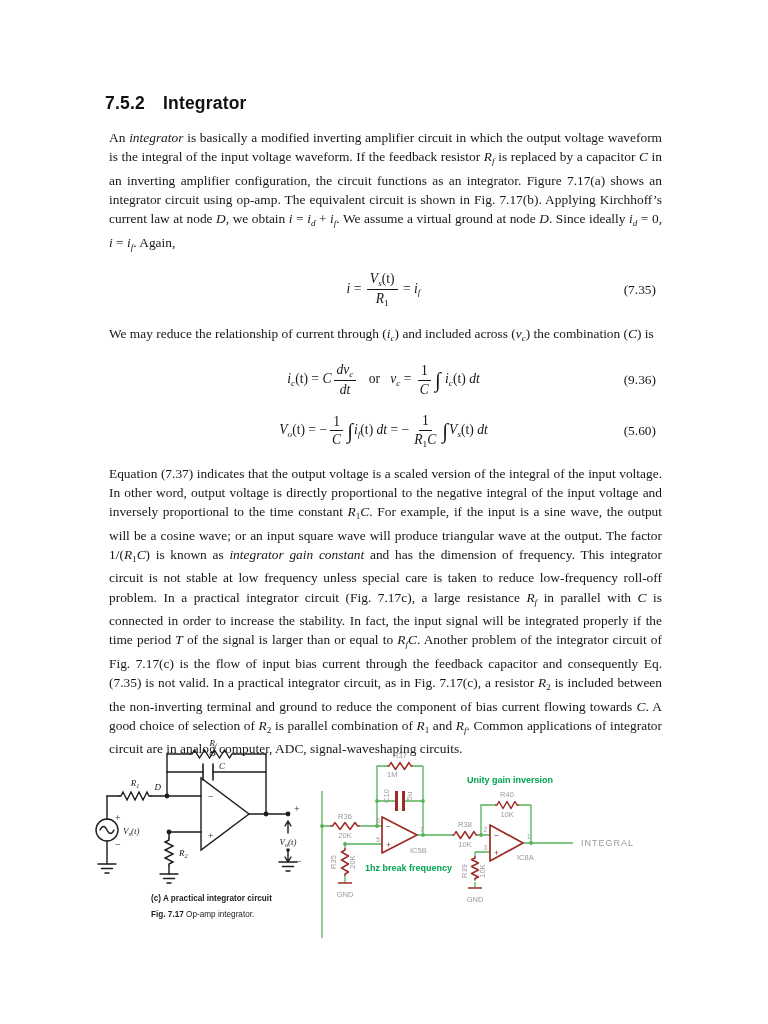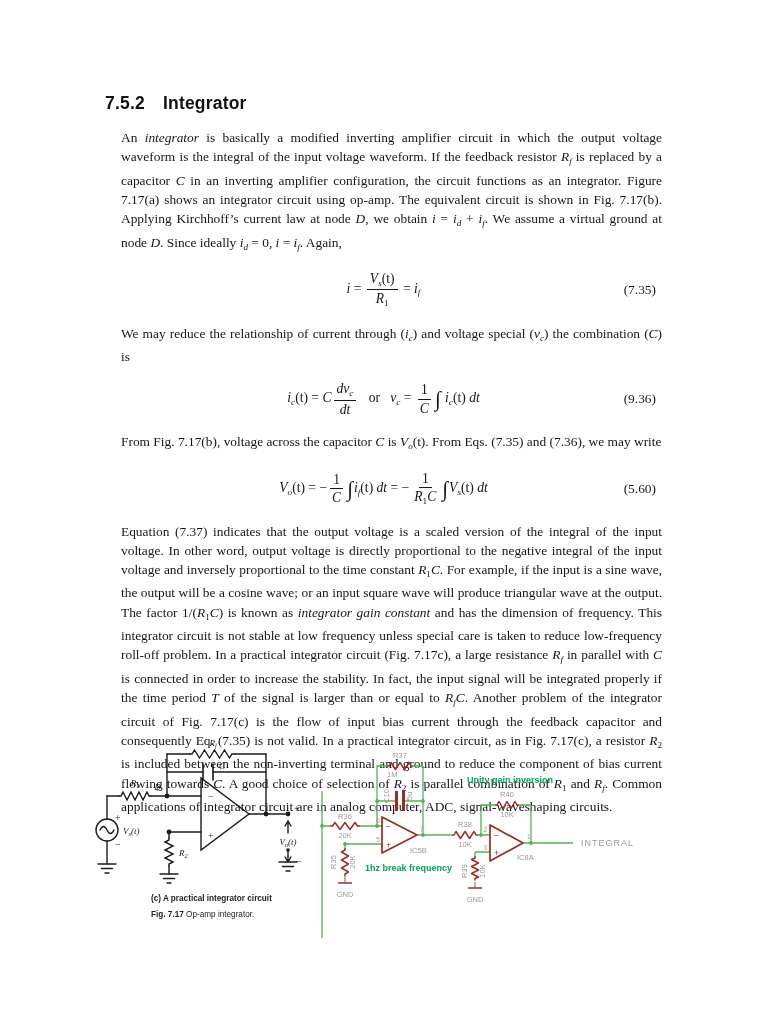--- a/index.html
+++ b/index.html
@@ -5,21 +5,21 @@
   html,body{margin:0;padding:0;background:#ffffff;}
   body{width:768px;height:1024px;overflow:hidden;
        font-family:"Liberation Serif", serif;color:#161616;}
   .page{position:relative;width:768px;height:1024px;}
   .content{position:absolute;left:105px;top:93px;width:557px;}
 
   .heading{font-family:"Liberation Sans", sans-serif;font-weight:800;
            font-size:17.5px;color:#111;margin:0 0 14px 0;letter-spacing:.2px;}
   .heading .h-num{margin-right:18px;}
 
-  .para{font-size:13.4px;line-height:19.1px;text-align:justify;margin:0 0 10px 16px;}
+  .para{font-size:13.4px;line-height:19.1px;text-align:justify;margin:0 0 10px 4px;}
   .seg-i{font-style:italic;}
   .seg-sub{font-size:.68em;vertical-align:-0.28em;}
   .seg-isub{font-style:italic;font-size:.68em;vertical-align:-0.28em;}
   .seg-int{font-size:1.55em;line-height:0;vertical-align:-0.18em;padding:0 1px;}
 
   .equation{position:relative;text-align:center;font-size:13.6px;
             margin:15px 0 15px 0;min-height:30px;}
   .eq-body{display:inline-block;vertical-align:middle;}
   .eq-body span{white-space:pre;}
   .eq-number{position:absolute;right:6px;top:50%;transform:translateY(-50%);
@@ -43,28 +43,27 @@
 
     <h2 class="heading"><span class="h-num">7.5.2</span><span>Integrator</span></h2>
 
     <p class="para"><span>An </span><span class="seg-i">integrator</span><span> is basically a modified inverting amplifier circuit in which the output voltage waveform is the integral of the input voltage waveform. If the feedback resistor </span><span class="seg-i">R</span><span class="seg-isub">f</span><span> is replaced by a capacitor </span><span class="seg-i">C</span><span> in an inverting amplifier configuration, the circuit functions as an integrator. Figure 7.17(a) shows an integrator circuit using op-amp. The equivalent circuit is shown in Fig. 7.17(b). Applying Kirchhoff’s current law at node </span><span class="seg-i">D</span><span>, we obtain </span><span class="seg-i">i</span><span> = </span><span class="seg-i">i</span><span class="seg-isub">d</span><span> + </span><span class="seg-i">i</span><span class="seg-isub">f</span><span>. We assume a virtual ground at node </span><span class="seg-i">D</span><span>. Since ideally </span><span class="seg-i">i</span><span class="seg-isub">d</span><span> = 0, </span><span class="seg-i">i</span><span> = </span><span class="seg-i">i</span><span class="seg-isub">f</span><span>. Again,</span></p>
 
     <div class="equation">
       <span class="eq-body"><span class="seg-i">i</span><span> = </span><span class="frac"><span class="fnum"><span class="seg-i">V</span><span class="seg-isub">s</span><span>(t)</span></span><span class="fden"><span class="seg-i">R</span><span class="seg-sub">1</span></span></span><span> = </span><span class="seg-i">i</span><span class="seg-isub">f</span></span>
       <span class="eq-number">(7.35)</span>
     </div>
 
-    <p class="para"><span>We may reduce the relationship of current through (</span><span class="seg-i">i</span><span class="seg-isub">c</span><span>) and voltage special (</span><span class="seg-i">v</span><span class="seg-isub">c</span><span>) the combination (</span><span class="seg-i">C</span><span>) is</span></p>
+    <p class="para"><span>We may reduce the relationship of current through (</span><span class="seg-i">i</span><span class="seg-isub">c</span><span>) and included across (</span><span class="seg-i">v</span><span class="seg-isub">c</span><span>) the combination (</span><span class="seg-i">C</span><span>) is</span></p>
 
     <div class="equation">
       <span class="eq-body"><span class="seg-i">i</span><span class="seg-isub">c</span><span>(t) = </span><span class="seg-i">C</span><span class="frac"><span class="fnum"><span class="seg-i">dv</span><span class="seg-isub">c</span></span><span class="fden"><span class="seg-i">dt</span></span></span><span>   or   </span><span class="seg-i">v</span><span class="seg-isub">c</span><span> = </span><span class="frac"><span class="fnum"><span>1</span></span><span class="fden"><span class="seg-i">C</span></span></span><span class="seg-int">∫</span><span class="seg-i"> i</span><span class="seg-isub">c</span><span>(t) </span><span class="seg-i">dt</span></span>
       <span class="eq-number">(9.36)</span>
     </div>
 
-    <p class="para"><span>From Fig. 7.17(b), voltage across the capacitor </span><span class="seg-i">C</span><span> is </span><span class="seg-i">V</span><span class="seg-isub">o</span><span>(t)</span><span>. From Eqs. (7.35) and (7.36), we may write</span></p>
 
     <div class="equation">
       <span class="eq-body"><span class="seg-i">V</span><span class="seg-isub">o</span><span>(t) = −</span><span class="frac"><span class="fnum"><span>1</span></span><span class="fden"><span class="seg-i">C</span></span></span><span class="seg-int">∫</span><span class="seg-i">i</span><span class="seg-isub">f</span><span>(t) </span><span class="seg-i">dt</span><span> = −</span><span class="frac"><span class="fnum"><span>1</span></span><span class="fden"><span class="seg-i">R</span><span class="seg-sub">1</span><span class="seg-i">C</span></span></span><span class="seg-int">∫</span><span class="seg-i">V</span><span class="seg-isub">s</span><span>(t) </span><span class="seg-i">dt</span></span>
       <span class="eq-number">(5.60)</span>
     </div>
 
     <p class="para"><span>Equation (7.37) indicates that the output voltage is a scaled version of the integral of the input voltage. In other word, output voltage is directly proportional to the negative integral of the input voltage and inversely proportional to the time constant </span><span class="seg-i">R</span><span class="seg-sub">1</span><span class="seg-i">C</span><span>. For example, if the input is a sine wave, the output will be a cosine wave; or an input square wave will produce triangular wave at the output. The factor 1/(</span><span class="seg-i">R</span><span class="seg-sub">1</span><span class="seg-i">C</span><span>) is known as </span><span class="seg-i">integrator gain constant</span><span> and has the dimension of frequency. This integrator circuit is not stable at low frequency unless special care is taken to reduce low-frequency roll-off problem. In a practical integrator circuit (Fig. 7.17c), a large resistance </span><span class="seg-i">R</span><span class="seg-isub">f</span><span> in parallel with </span><span class="seg-i">C</span><span> is connected in order to increase the stability. In fact, the input signal will be integrated properly if the time period </span><span class="seg-i">T</span><span> of the signal is larger than or equal to </span><span class="seg-i">R</span><span class="seg-isub">f</span><span class="seg-i">C</span><span>. Another problem of the integrator circuit of Fig. 7.17(c) is the flow of input bias current through the feedback capacitor and consequently Eq. (7.35) is not valid. In a practical integrator circuit, as in Fig. 7.17(c), a resistor </span><span class="seg-i">R</span><span class="seg-sub">2</span><span> is included between the non-inverting terminal and ground to reduce the component of bias current flowing towards </span><span class="seg-i">C</span><span>. A good choice of selection of </span><span class="seg-i">R</span><span class="seg-sub">2</span><span> is parallel combination of </span><span class="seg-i">R</span><span class="seg-sub">1</span><span> and </span><span class="seg-i">R</span><span class="seg-isub">f</span><span>. Common applications of integrator circuit are in analog computer, ADC, signal-waveshaping circuits.</span></p>
   </div>
 
   <div class="figure-row">

